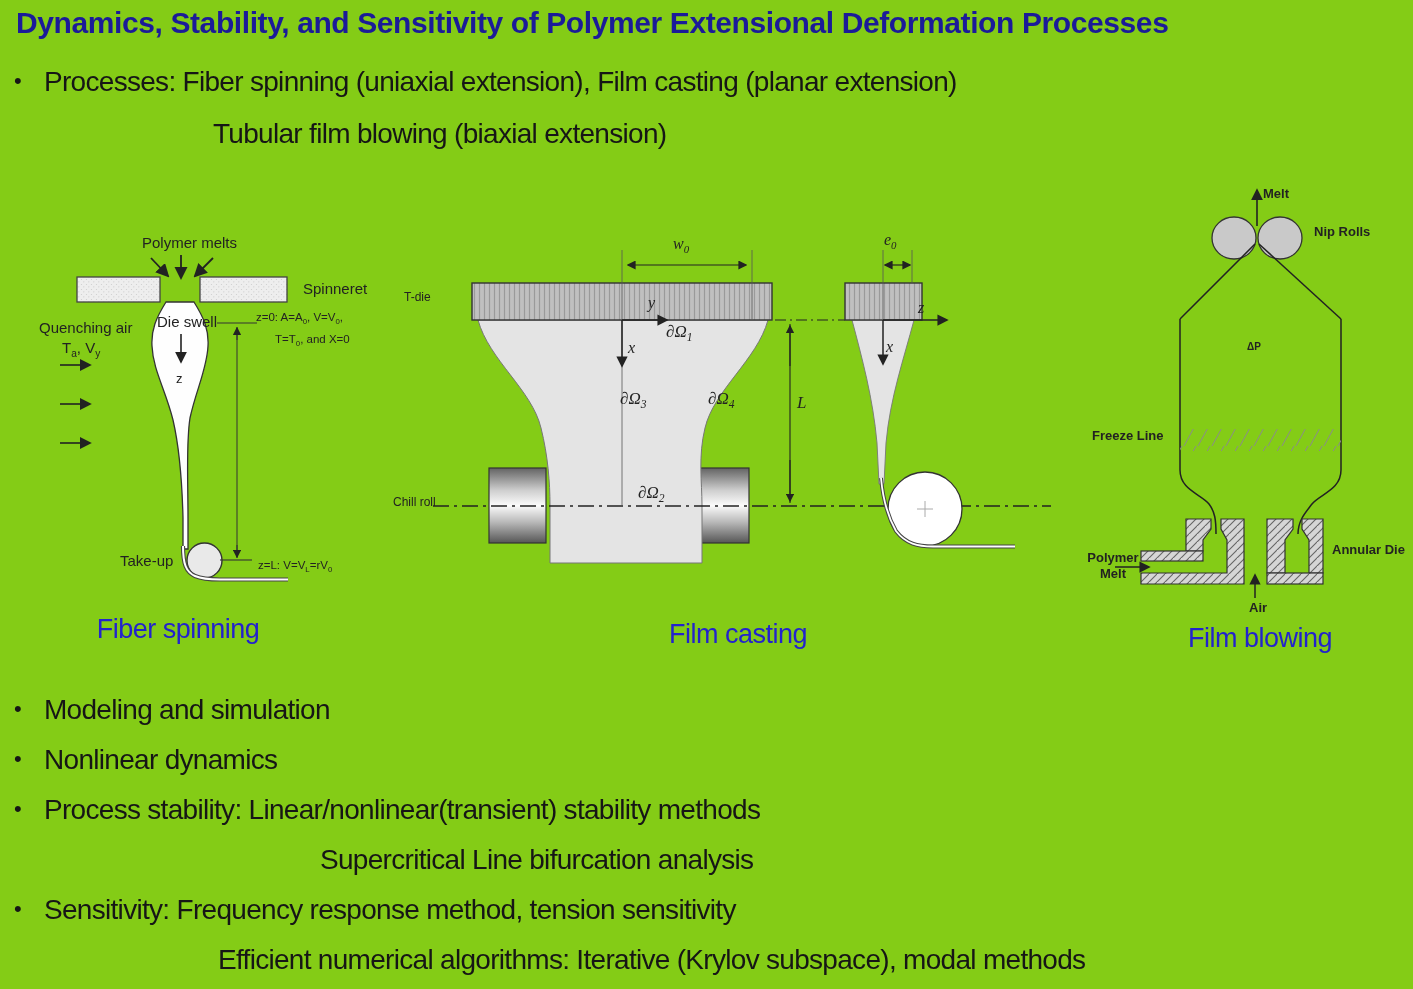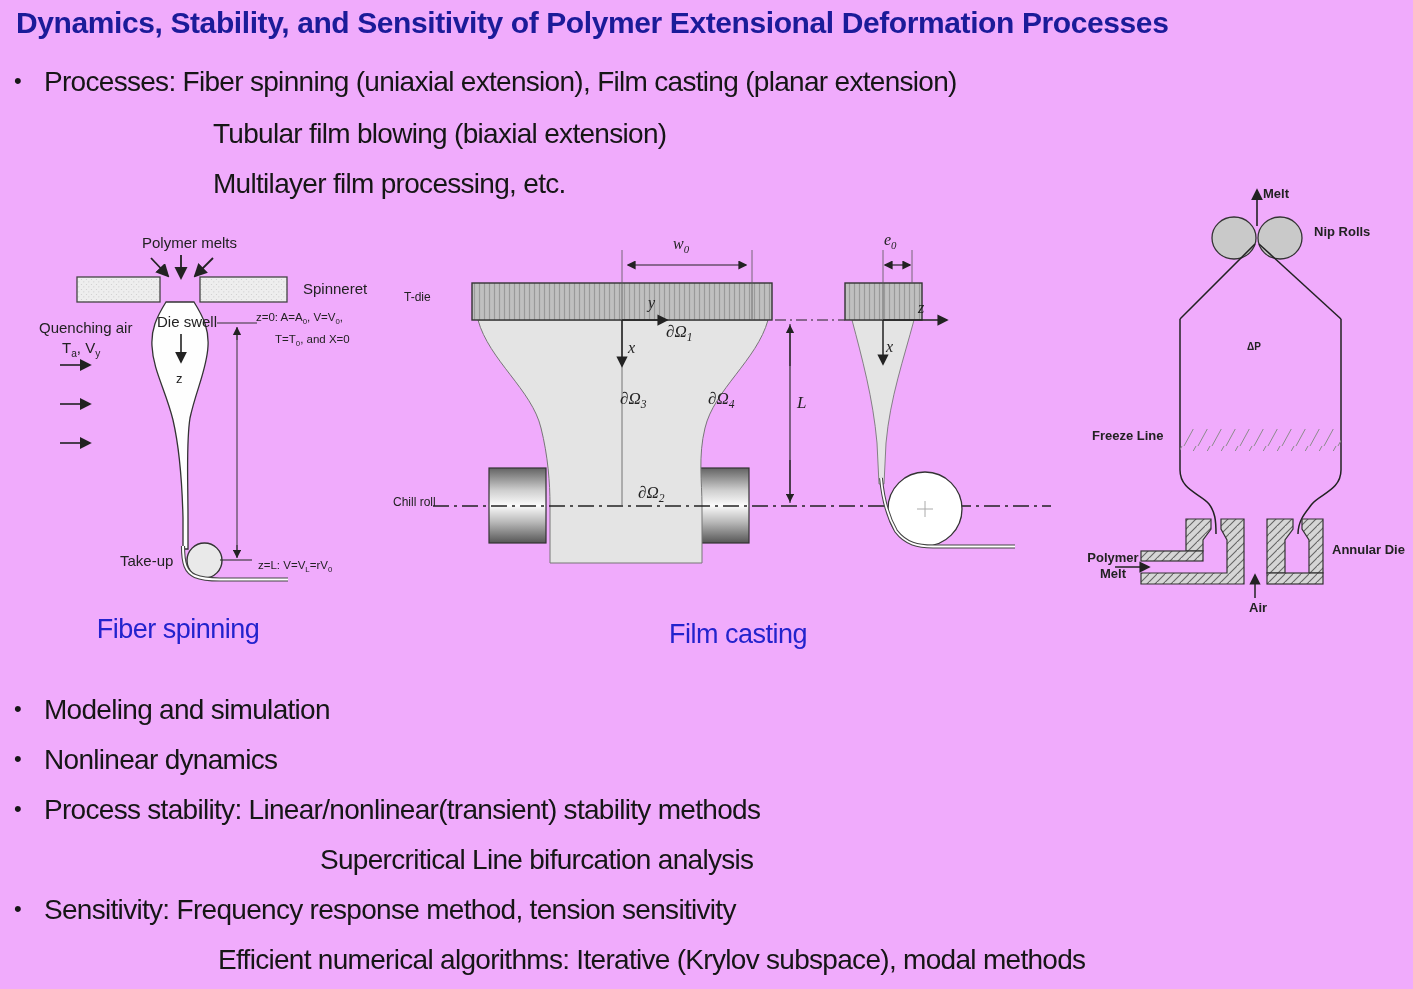--- a/index.html
+++ b/index.html
@@ -1,16 +1,16 @@
 <!DOCTYPE html>
 <html><head>
 <meta charset="utf-8">
 <style>
   html,body{margin:0;padding:0;background:#fff;}
-  .slide{position:relative;width:1413px;height:989px;background:#f0abfc;overflow:hidden;
+  .slide{position:relative;width:1413px;height:989px;background:#84cc16;overflow:hidden;
          font-family:"Liberation Sans",sans-serif;color:#161616;}
   .abs{position:absolute;}
   .title{position:absolute;left:16px;top:6px;font-size:30px;font-weight:700;color:#1b1b99;
          letter-spacing:-0.4px;white-space:nowrap;}
   .body-line{position:absolute;font-size:28px;font-weight:400;color:#161616;
              letter-spacing:-0.7px;white-space:nowrap;}
   .bu{display:inline-block;width:30px;font-size:22px;vertical-align:3px;}
   .caption{position:absolute;font-size:27px;color:#2323cd;letter-spacing:-0.5px;
            white-space:nowrap;width:240px;text-align:center;}
   .dlabel{position:absolute;font-size:15px;color:#222;white-space:nowrap;}
@@ -26,21 +26,20 @@
 </style>
 </head>
 <body>
 
 <div class="slide">
 
   <div class="title">Dynamics, Stability, and Sensitivity of Polymer Extensional Deformation Processes</div>
 
   <div class="body-line" style="left:14px;top:66px"><span class="bu">•</span><span>Processes: Fiber spinning (uniaxial extension), Film casting (planar extension)</span></div>
   <div class="body-line" style="left:213px;top:118px">Tubular film blowing (biaxial extension)</div>
-  <div class="body-line" style="left:213px;top:168px">Multilayer film processing, etc.</div>
 
   <svg style="left:30px;top:228px" width="360" height="398" viewBox="0 0 360 398">
     <defs>
       <marker id="fa" viewBox="0 0 10 10" refX="8.5" refY="5" markerWidth="7.5" markerHeight="7.5" orient="auto">
         <path d="M0,0 L10,5 L0,10 Z" fill="#222"></path>
       </marker>
       <pattern id="stip" width="5" height="5" patternUnits="userSpaceOnUse">
         <rect width="5" height="5" fill="#eeeeee"></rect>
         <circle cx="1.5" cy="1.5" r="0.6" fill="#cccccc"></circle>
         <circle cx="3.8" cy="3.8" r="0.6" fill="#cccccc"></circle>
@@ -227,20 +226,21 @@
   <div class="dlabel bold" style="left:1263px;top:186px">Melt</div>
   <div class="dlabel bold" style="left:1314px;top:224px">Nip Rolls</div>
   <div class="dlabel bold" style="left:1247px;top:341px;font-size:10px">ΔP</div>
   <div class="dlabel bold" style="left:1092px;top:428px">Freeze Line</div>
   <div class="dlabel bold two-line abs" style="left:1080px;top:550px;width:66px">
     <div>Polymer</div>
     <div>Melt</div>
   </div>
   <div class="dlabel bold" style="left:1332px;top:542px">Annular Die</div>
   <div class="dlabel bold" style="left:1249px;top:600px">Air</div>
+  <div class="caption" style="left:1140px;top:623px">Film blowing</div>
 
   <div class="body-line" style="left:14px;top:694px"><span class="bu">•</span><span>Modeling and simulation</span></div>
   <div class="body-line" style="left:14px;top:744px"><span class="bu">•</span><span>Nonlinear dynamics</span></div>
   <div class="body-line" style="left:14px;top:794px"><span class="bu">•</span><span>Process stability: Linear/nonlinear(transient) stability methods</span></div>
   <div class="body-line" style="left:320px;top:844px">Supercritical Line bifurcation analysis</div>
   <div class="body-line" style="left:14px;top:894px"><span class="bu">•</span><span>Sensitivity: Frequency response method, tension sensitivity</span></div>
   <div class="body-line" style="left:218px;top:944px">Efficient numerical algorithms: Iterative (Krylov subspace), modal methods</div>
 
 </div>
 

